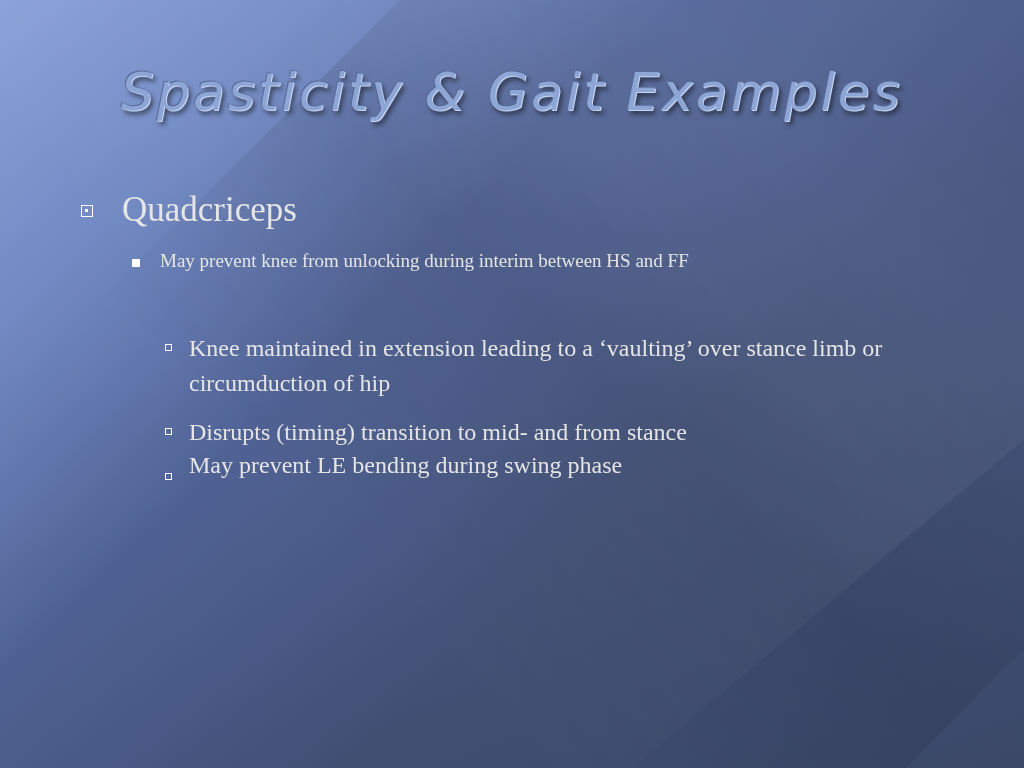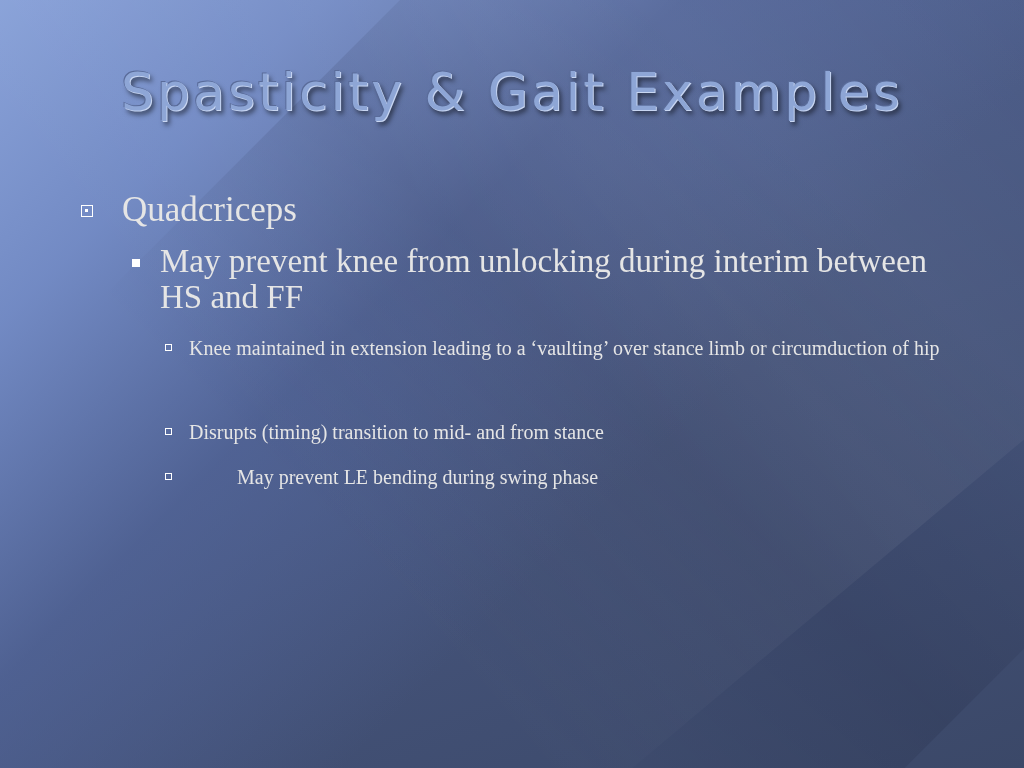--- a/index.html
+++ b/index.html
@@ -23,33 +23,34 @@
     position:absolute; left:100px; top:300px; width:600px; height:900px;
     background: linear-gradient(90deg, rgba(0,0,20,0) 0%, rgba(0,0,20,0.10) 50%, rgba(0,0,20,0) 100%);
     transform: rotate(-45deg); transform-origin: 0 0;
   }
   .title {
     position:absolute; left:0; width:1024px; top:62px; text-align:center;
     font-family: "DejaVu Sans", sans-serif;
     font-size:52px; letter-spacing:3px;
     color:#8ea6d6;
     text-shadow: 1px 1px 0 #c8d6f2, -1px -1px 0 #5a6c9a, 3px 4px 5px rgba(0,0,0,0.55);
+    font-style: italic;
   }
   .content { position:absolute; left:0; top:0; }
   .l1, .l2, .l3 { position:absolute; color:#e5e5e5; }
   .l1 { left:122px; top:190px; font-size:35px; }
   .b1 {
     position:absolute; left:81px; top:205px; width:12px; height:12px;
     border:1.5px solid #ffffff; box-sizing:border-box;
   }
   .b1::after { content:""; position:absolute; left:3px; top:3px; width:3px; height:3px; background:#fff; }
   .b2 { position:absolute; width:8px; height:8px; background:#ffffff; }
   .b3 { position:absolute; width:7px; height:7px; border:1.3px solid #ffffff; box-sizing:border-box; }
-  .l2 { left:160px; font-size:33px; line-height:36px; width:780px; }
-  .l3 { left:189px; font-size:20px; line-height:35px; width:760px; }
+  .l2 { left:160px; font-size:19px; line-height:36px; width:780px; }
+  .l3 { left:189px; font-size:24px; line-height:35px; width:760px; }
 </style>
 </head>
 <body>
 
 <div class="bg"></div>
 <div class="ray1"></div>
 <div class="ray2"></div>
 
 <div class="title">Spasticity &amp; Gait Examples</div>
 
@@ -60,14 +61,14 @@
   <span class="b2" style="left:132px; top:259px;"></span>
   <div class="l2" style="top:243px;">May prevent knee from unlocking during interim between HS and FF</div>
 
   <span class="b3" style="left:165px; top:344px;"></span>
   <div class="l3" style="top:331px;">Knee maintained in extension leading to a ‘vaulting’ over stance limb or circumduction of hip</div>
 
   <span class="b3" style="left:165px; top:428px;"></span>
   <div class="l3" style="top:415px;">Disrupts (timing) transition to mid- and from stance</div>
 
   <span class="b3" style="left:165px; top:473px;"></span>
-  <div class="l3" style="top:460px;margin-left:48px;">May prevent LE bending during swing phase</div>
+  <div class="l3" style="top:448px;">May prevent LE bending during swing phase</div>
 </div>
 
 </body></html>

